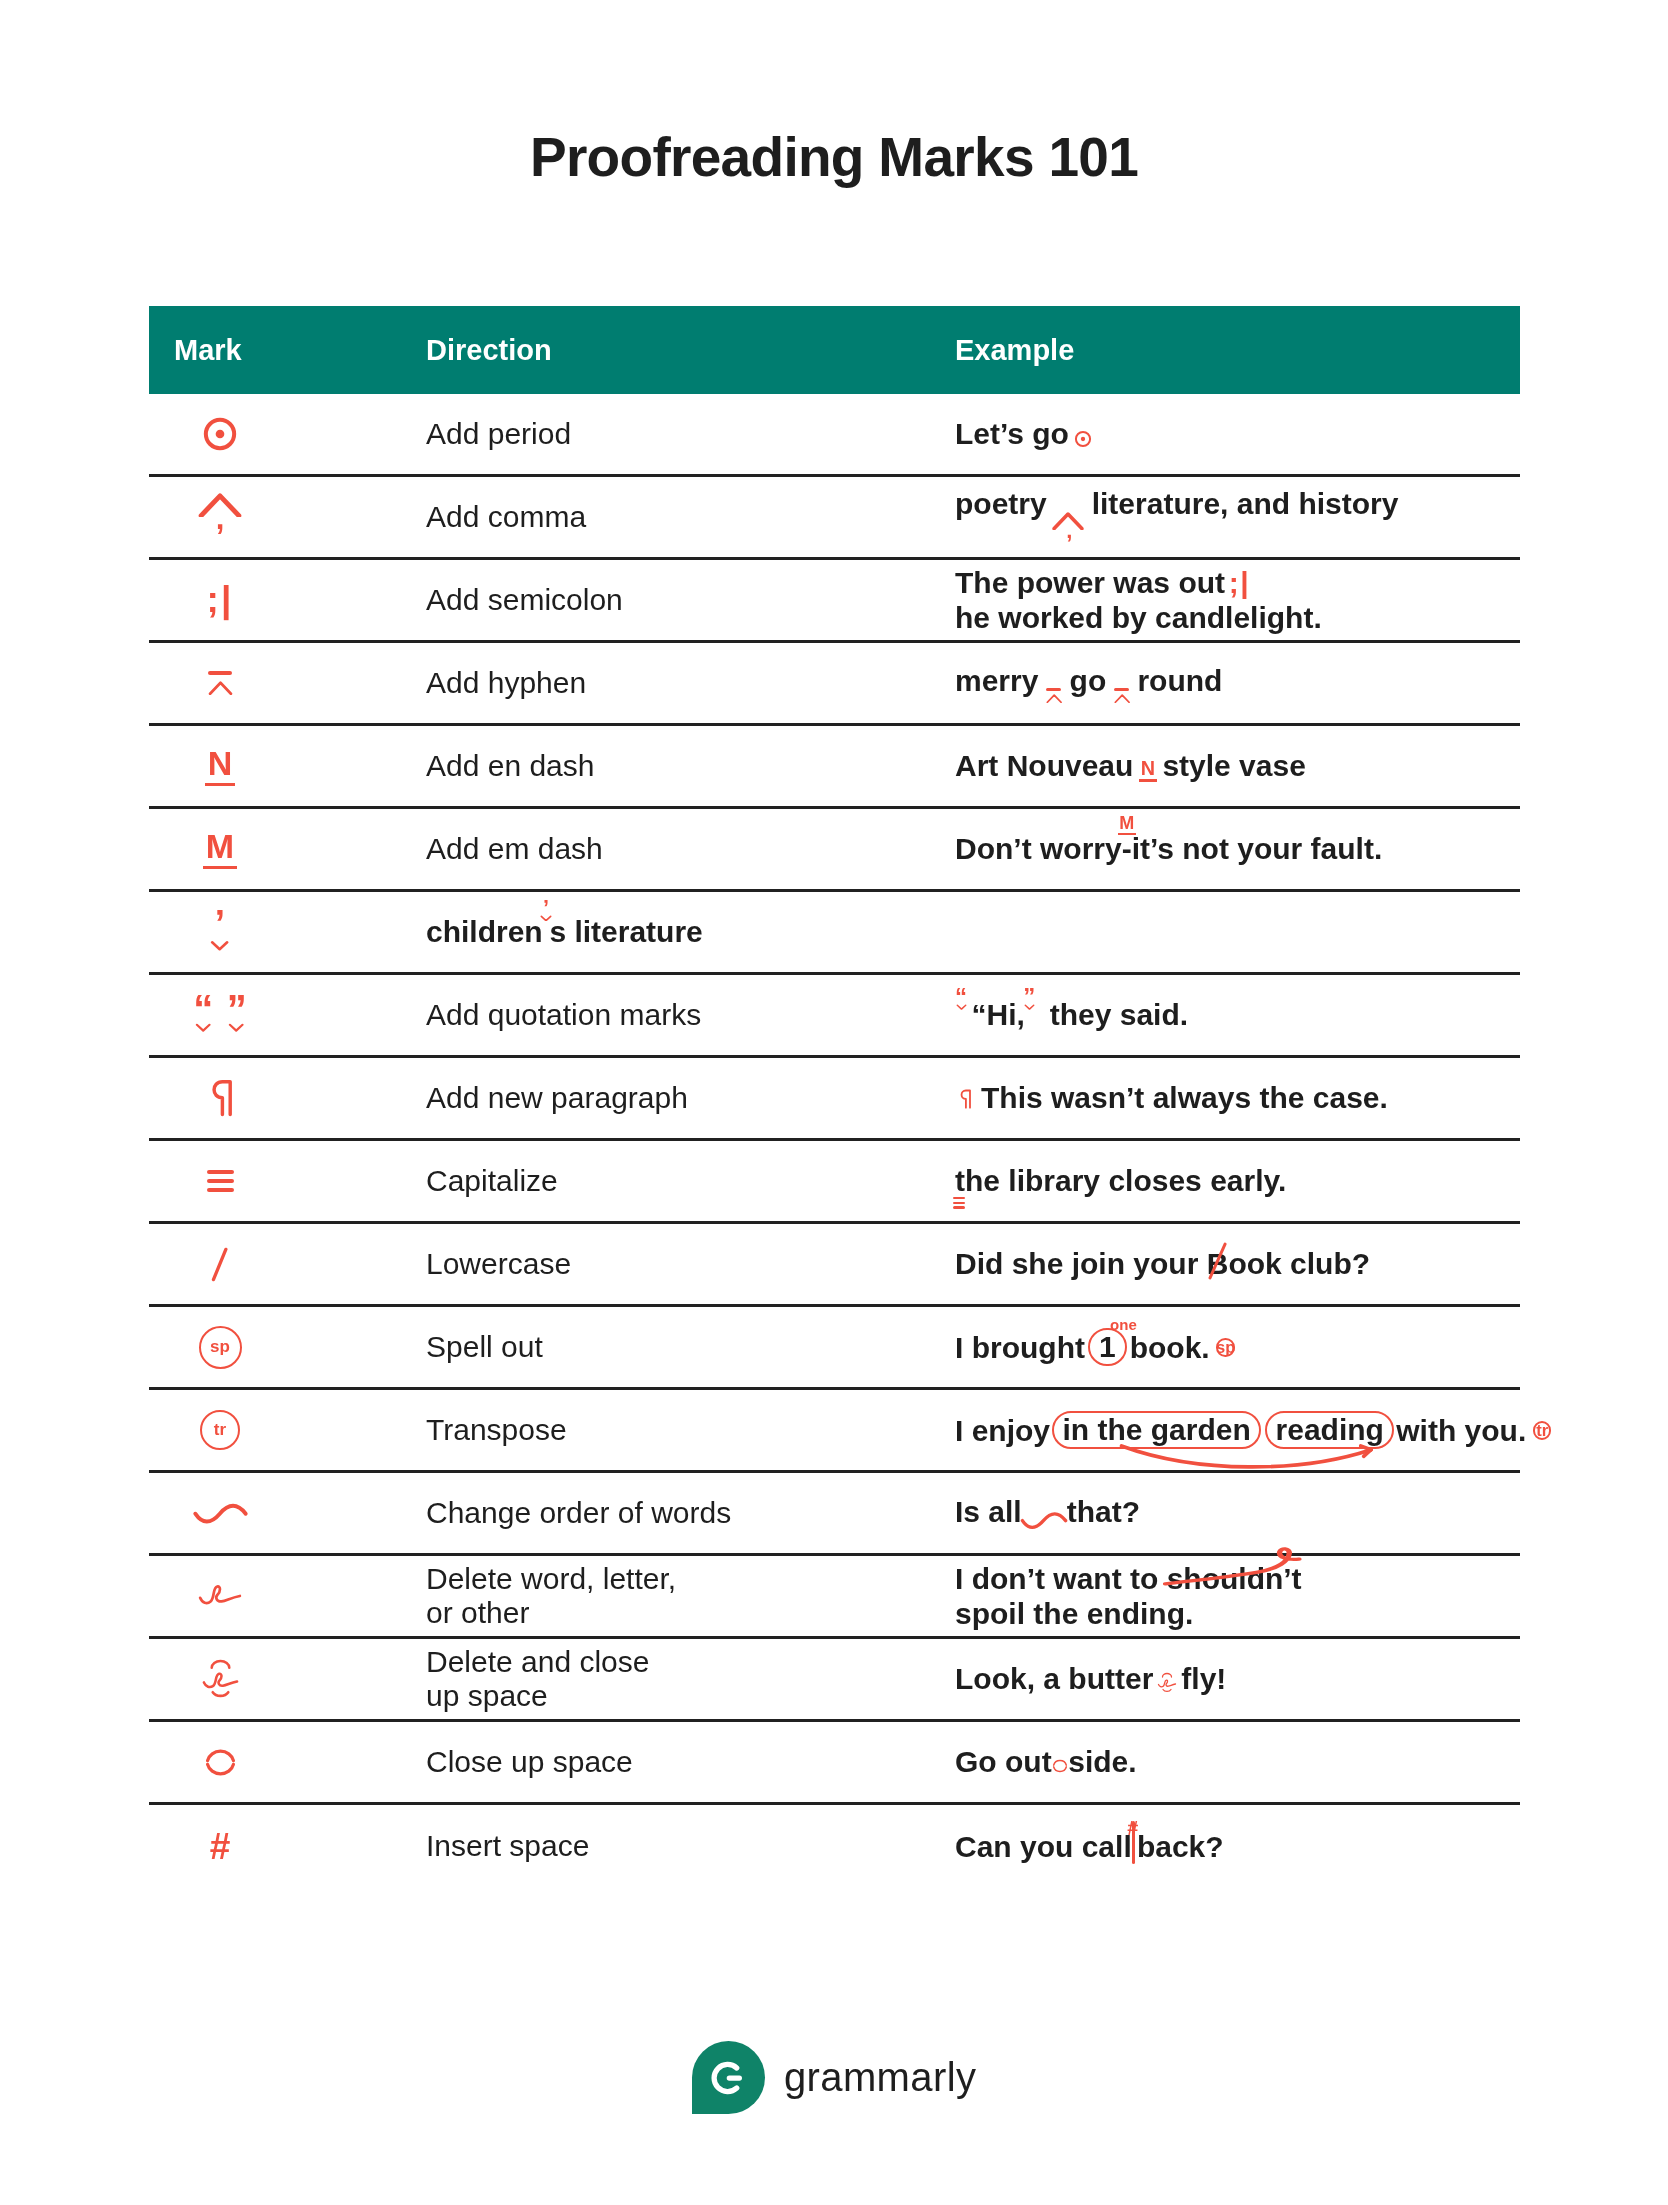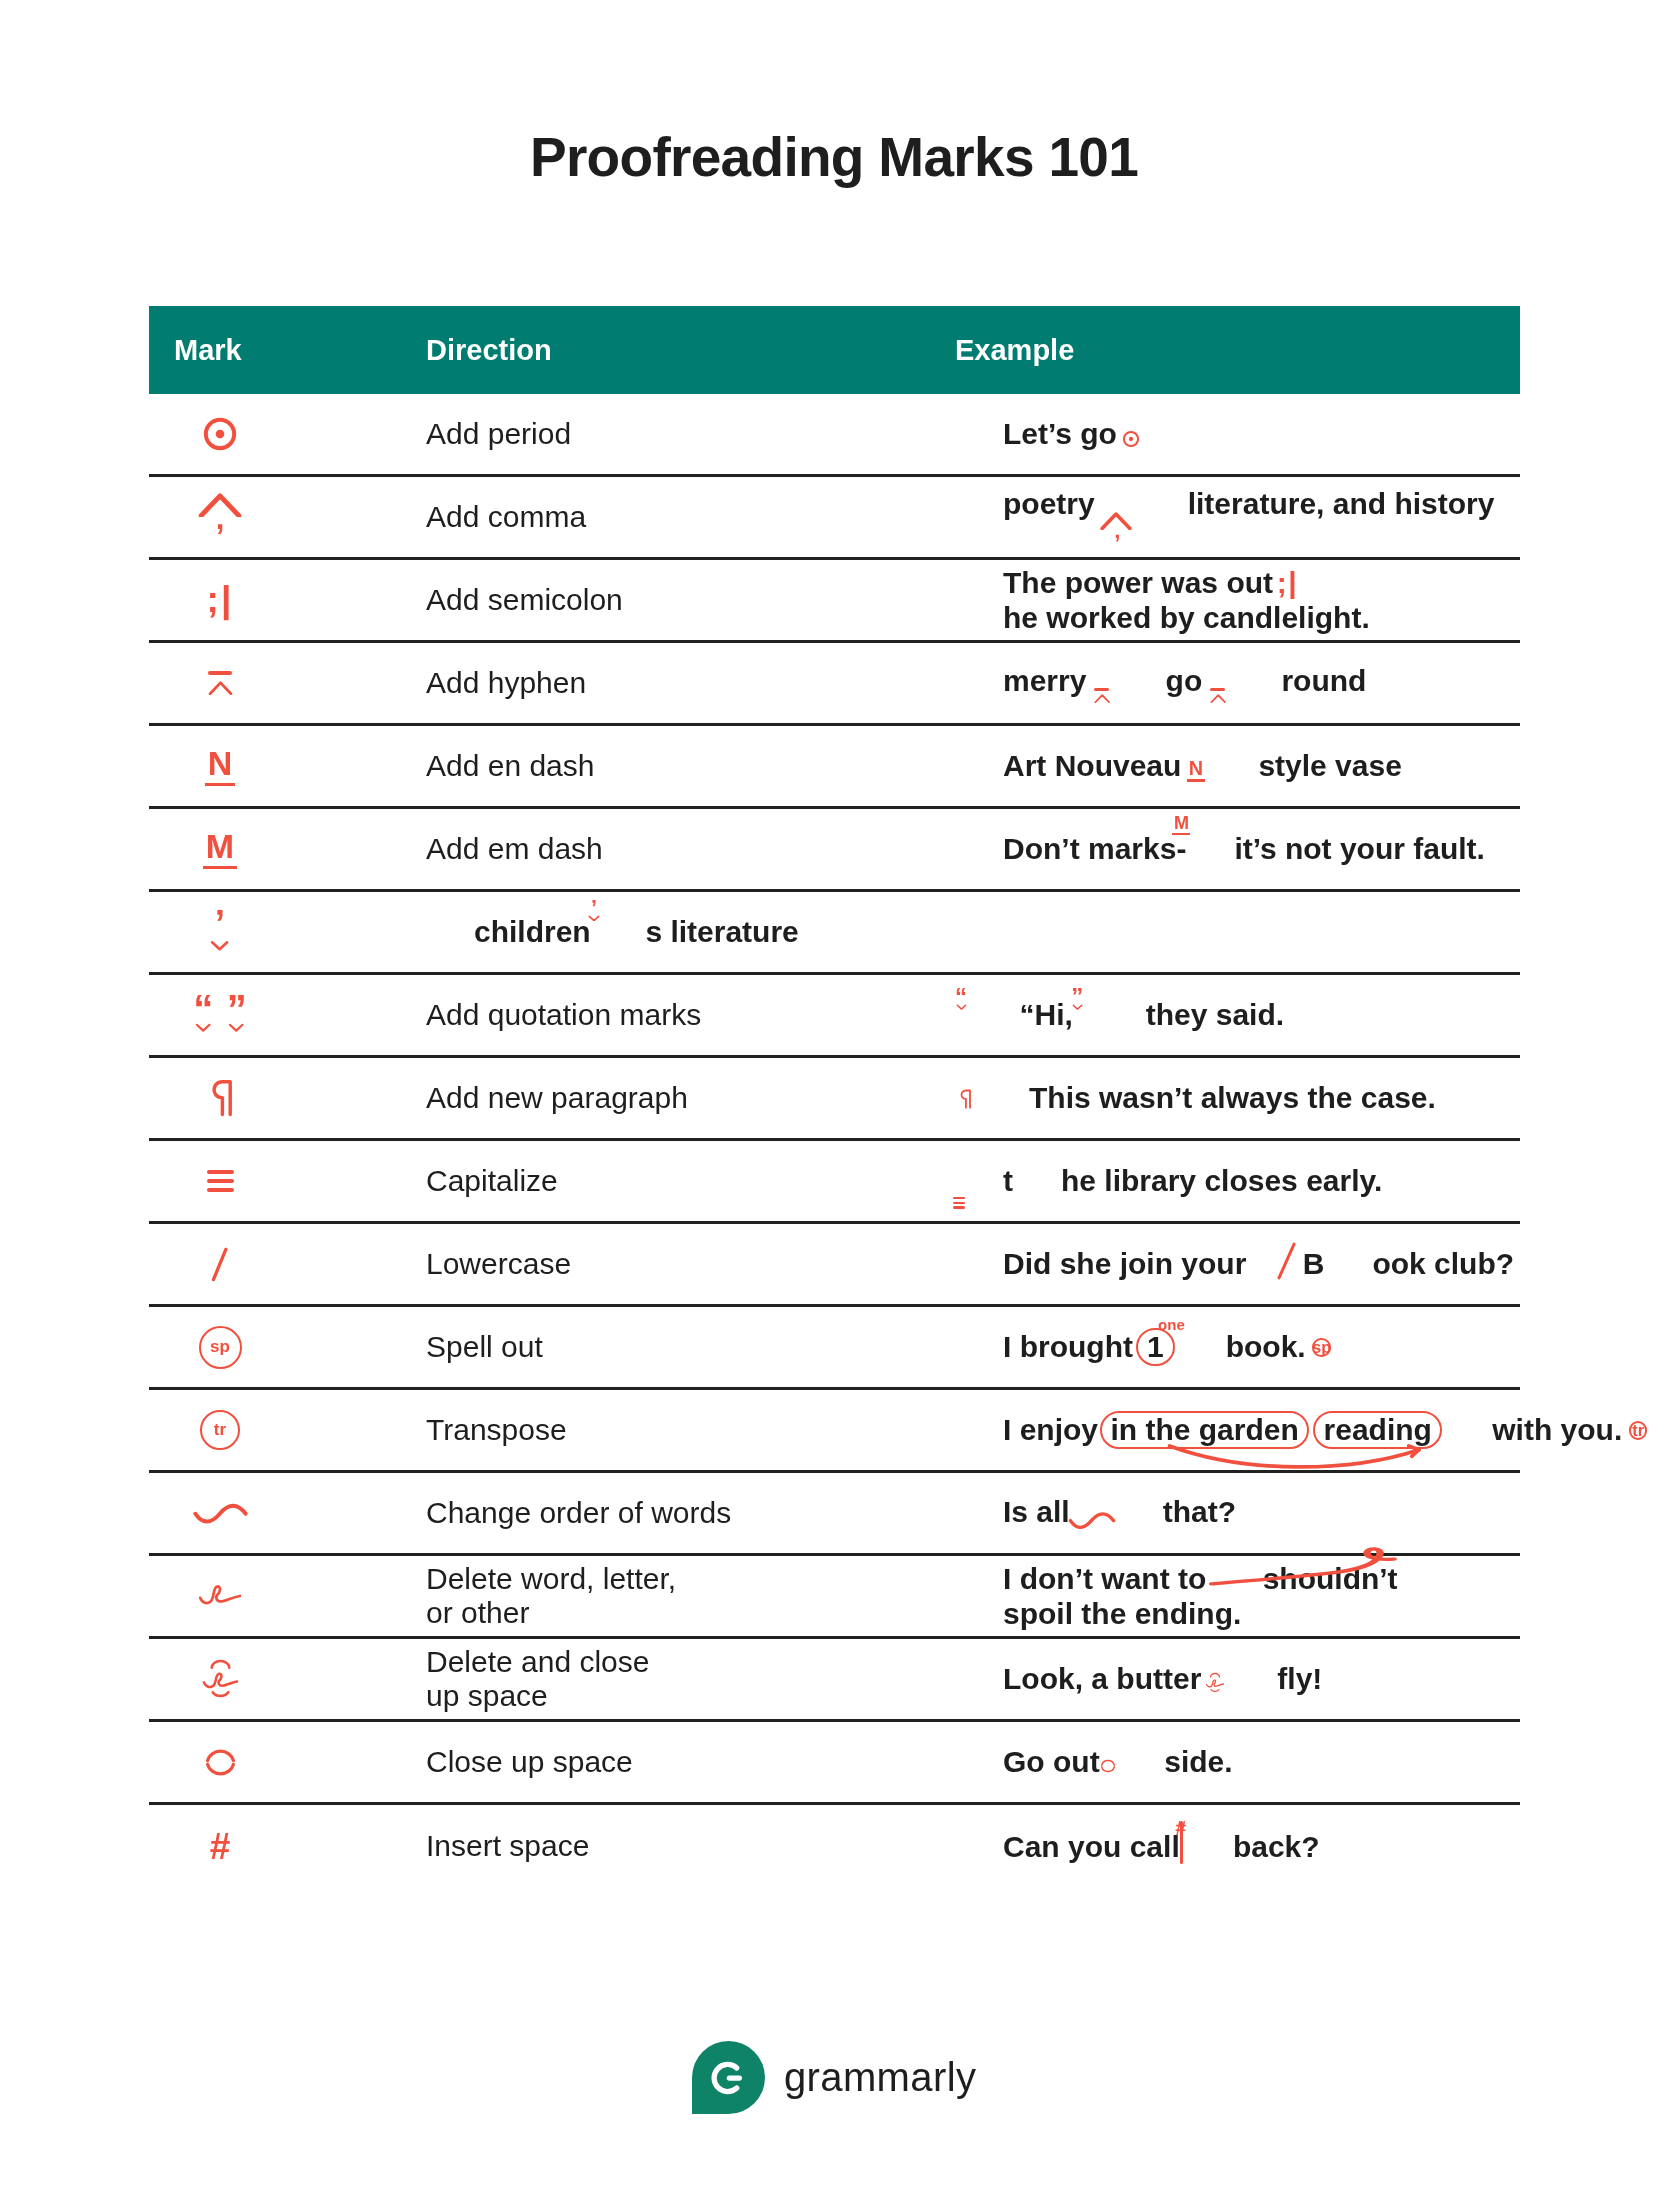--- a/index.html
+++ b/index.html
@@ -27,21 +27,21 @@
   .row:last-child{border-bottom:none;}
 
   .mark-cell{display:flex;align-items:center;padding-left:25px;}
   .mark-box{width:92px;display:flex;justify-content:center;align-items:center;color:var(--red);}
 
   .dir-cell{display:flex;flex-direction:column;justify-content:center;}
   .dir-line{font-size:30px;font-weight:400;color:var(--ink);line-height:1.15;}
 
   .ex-cell{display:flex;flex-direction:column;justify-content:center;color:var(--ink);}
   .ex-line{font-size:30px;font-weight:700;line-height:1.18;white-space:pre;}
-  .ex-t{color:var(--ink);margin-left:48px;}
+  .ex-t{color:var(--ink);}
 
   .mk{color:var(--red);}
 
   
   .icn{display:inline-flex;align-items:center;justify-content:center;}
   .stack-icn{display:inline-flex;flex-direction:column;align-items:center;}
   .comma-icn{position:relative;display:inline-flex;width:48px;height:49px;justify-content:center;}
   .comma-icn svg{position:absolute;top:0;left:0.7px;}
   .comma-glyph{position:absolute;top:10.4px;left:50%;transform:translateX(-50%);
                font-size:31px;font-weight:700;line-height:1;}
@@ -226,21 +226,21 @@
         <div class="row">
           <div class="mark-cell">
             <span class="mark-box">
               <span class="NM-icn">M</span>
             </span>
           </div>
           <div class="dir-cell">
             <div class="dir-line">Add em dash</div>
           </div>
           <div class="ex-cell">
-            <div class="ex-line"><span class="ex-t">Don’t marks</span><span class="i-emdash"><span class="mk i-emdash-m">M</span>-</span><span class="ex-t">it’s not your fault.</span></div>
+            <div class="ex-line"><span class="ex-t">Don’t worry</span><span class="i-emdash"><span class="mk i-emdash-m">M</span>-</span><span class="ex-t">it’s not your fault.</span></div>
           </div>
         </div>
         <div class="row">
           <div class="mark-cell">
             <span class="mark-box">
               <span class="stack-icn" style="gap:4.5px">
                 <span class="apos-glyph">’</span>
                 <svg viewBox="0 0 18 10" width="19.3" height="11" fill="none" stroke="currentColor" stroke-width="2.4" stroke-linecap="round" stroke-linejoin="round">
                   <path d="M2 2 L9 8.5 L16 2"></path>
                 </svg>

